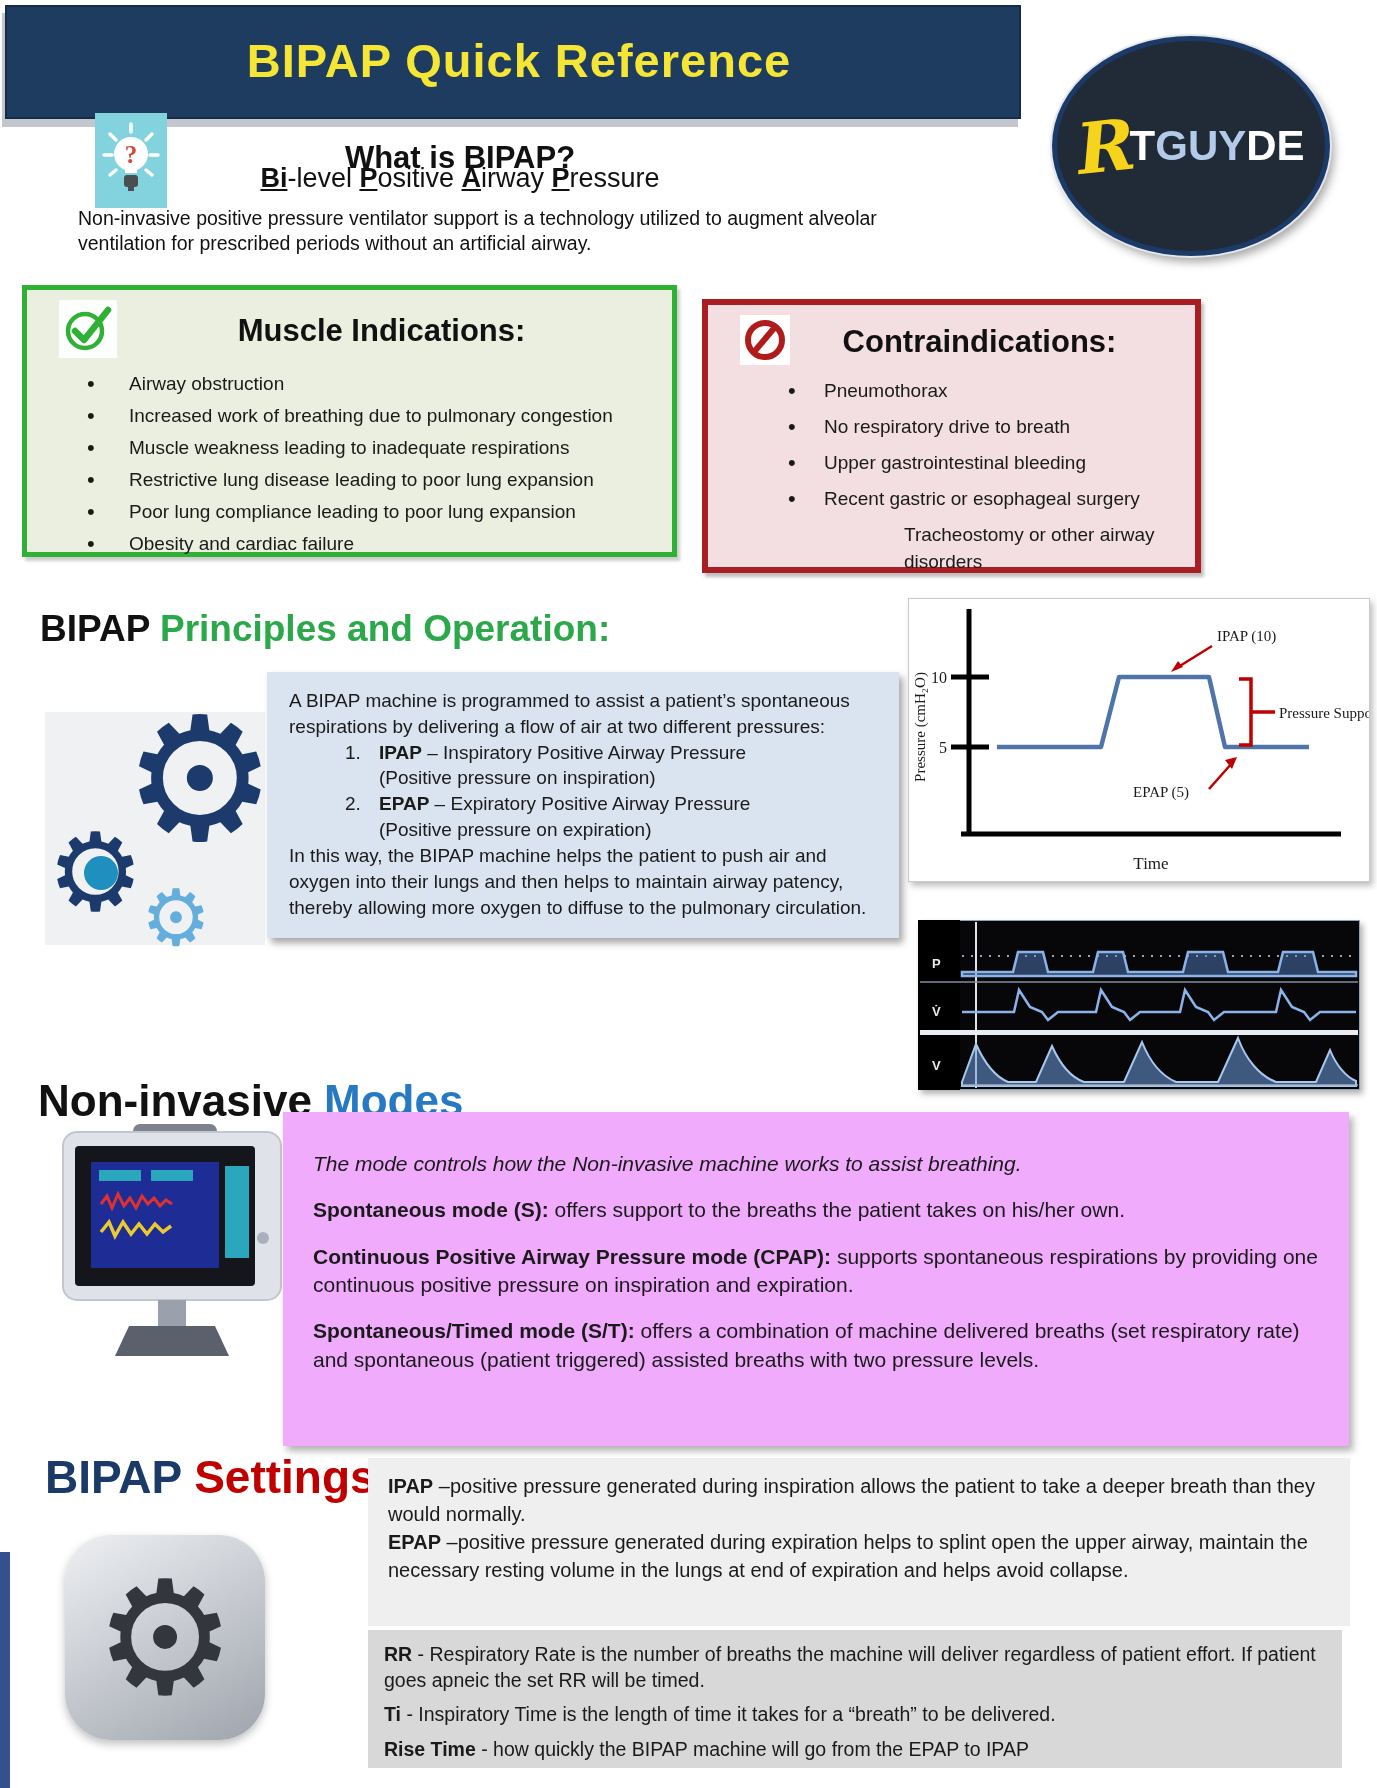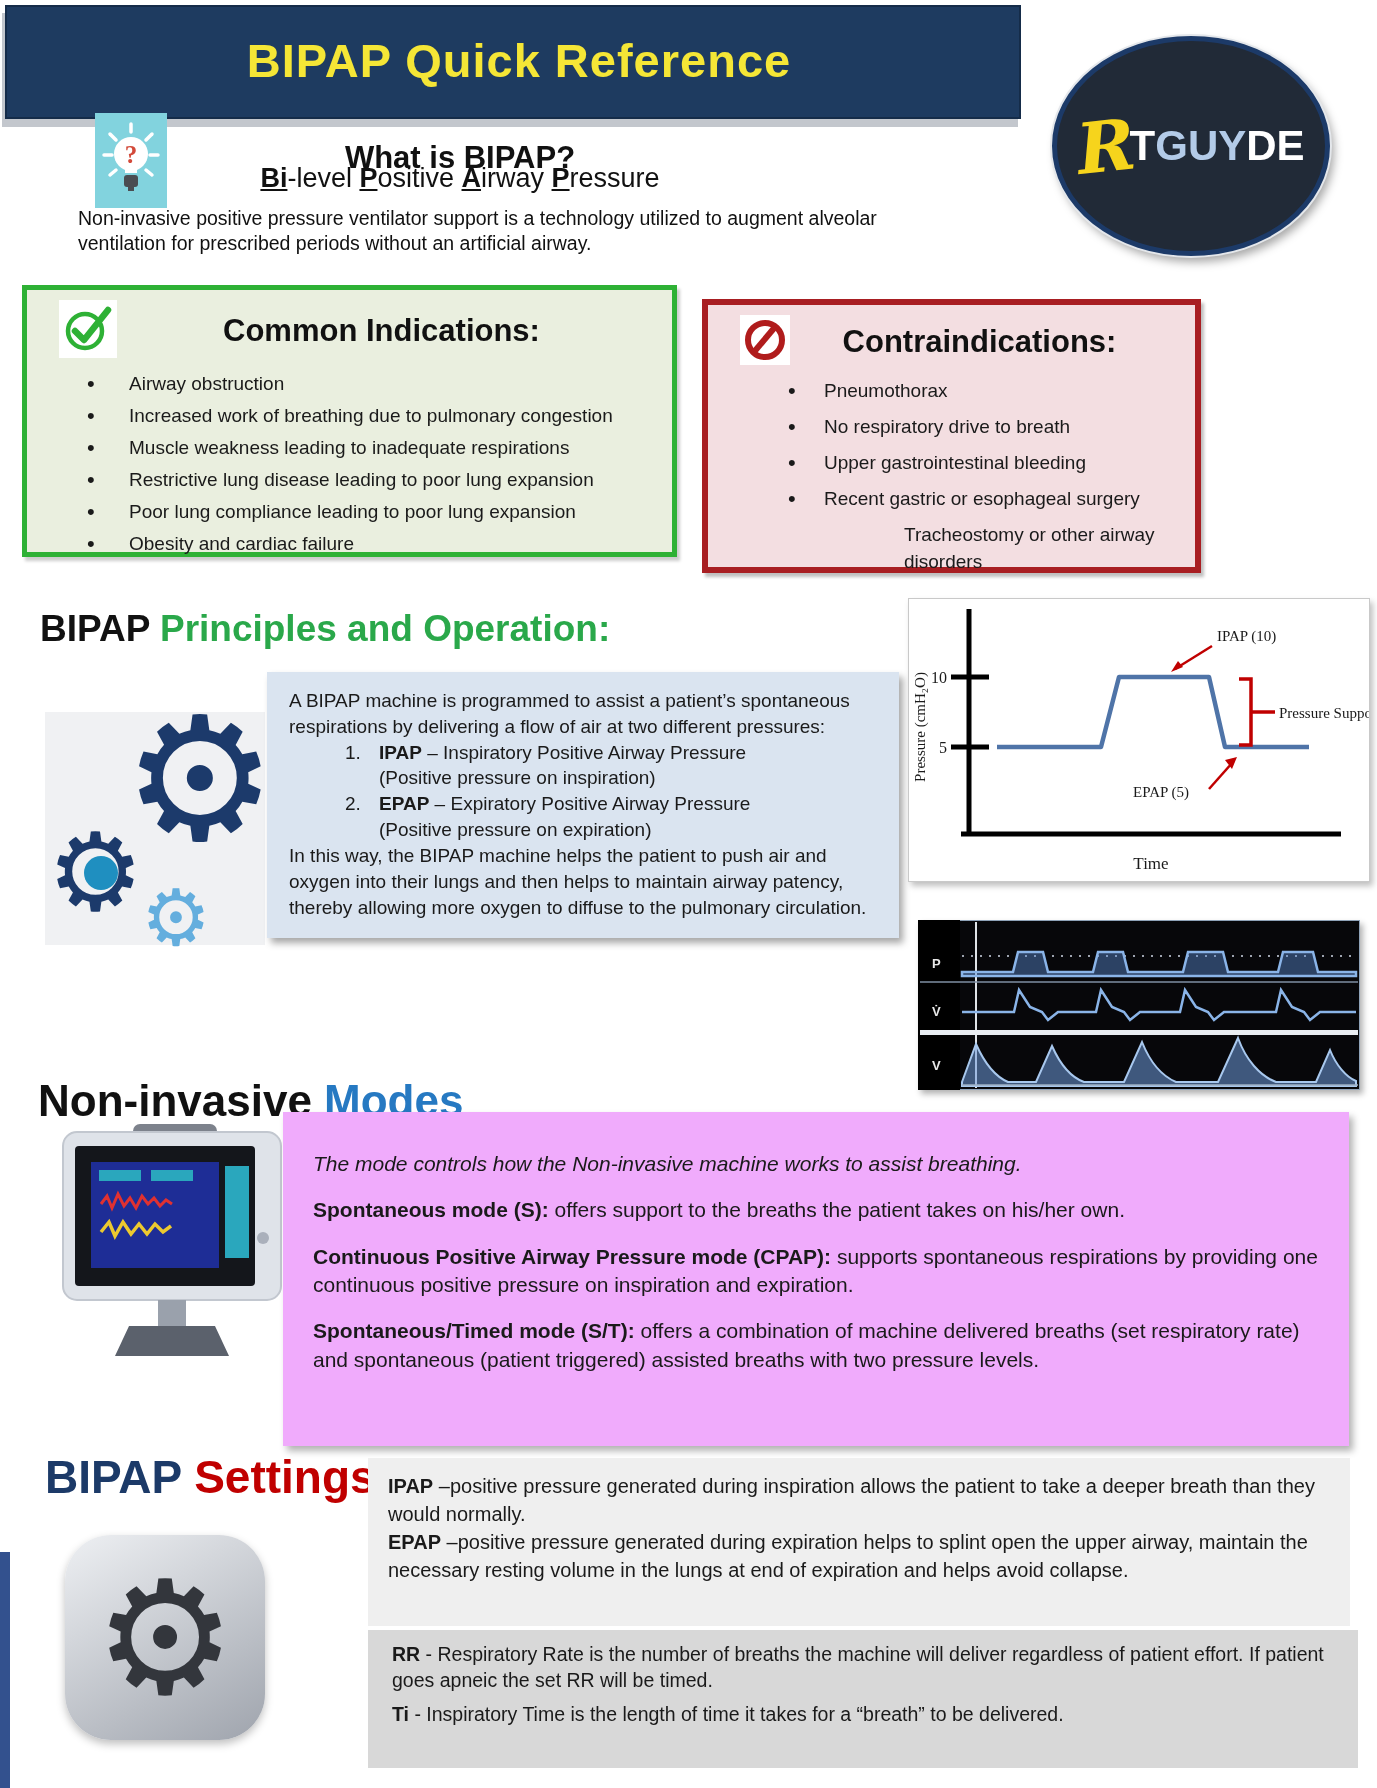--- a/index.html
+++ b/index.html
@@ -82,21 +82,21 @@
   .settings-heading{position:absolute;left:45px;top:1450px;font-size:46px;font-weight:bold;}
   .settings-heading .hn{color:#1c3a68;}
   .settings-heading .hr{color:#c00000;}
   .app-icon{position:absolute;left:65px;top:1535px;width:200px;height:205px;border-radius:46px;
             background:linear-gradient(150deg,#eef0f3,#9fa4ad);display:flex;align-items:center;justify-content:center;
             box-shadow:0 4px 8px rgba(0,0,0,0.25);}
   .app-icon .gear{position:static;font-size:158px;color:#33363c;}
   .ipap-box{position:absolute;left:368px;top:1458px;width:942px;height:140px;padding:14px 20px;
             background:#efefef;font-size:20px;line-height:1.4;}
   .ipap-box p{margin:0;}
-  .rr-box{position:absolute;left:368px;top:1630px;width:942px;height:114px;padding:12px 24px;
+  .rr-box{position:absolute;left:368px;top:1630px;width:942px;height:114px;padding:12px 16px;
           background:#d8d8d8;font-size:19.5px;line-height:1.32;}
   .rr-box p{margin:0 0 9px 0;}
   .rr-box p:last-child{margin-bottom:0;}
   .left-strip{position:absolute;left:0;top:1552px;width:10px;height:236px;background:#33518e;}
 </style>
 </head>
 <body>
 
 <div class="page">
 
@@ -139,21 +139,21 @@
 
   <div class="box-ind">
     <div class="boxhead">
       <span>
         <svg width="58" height="58" viewBox="0 0 58 58">
           <rect x="0" y="0" width="58" height="58" fill="#ffffff"></rect>
           <circle cx="26" cy="31" r="17" fill="none" stroke="#2eb135" stroke-width="4.5"></circle>
           <polyline points="16,31 25,40 49,10" fill="none" stroke="#2eb135" stroke-width="6.5" stroke-linecap="round" stroke-linejoin="round"></polyline>
         </svg>
       </span>
-      <h2>Common Indications:</h2>
+      <h2>Muscle Indications:</h2>
     </div>
     <ul class="blist">
       <li>Airway obstruction</li>
       <li>Increased work of breathing due to pulmonary congestion</li>
       <li>Muscle weakness leading to inadequate respirations</li>
       <li>Restrictive lung disease leading to poor lung expansion</li>
       <li>Poor lung compliance leading to poor lung expansion</li>
       <li>Obesity and cardiac failure</li>
     </ul>
   </div>
@@ -289,17 +289,18 @@
   </div>
 
   <div class="ipap-box">
     <p><b>IPAP</b><span> –positive pressure generated during inspiration allows the patient to take a deeper breath than they would normally.</span></p>
     <p><b>EPAP</b><span> –positive pressure generated during expiration helps to splint open the upper airway, maintain the necessary resting volume in the lungs at end of expiration and helps avoid collapse.</span></p>
   </div>
 
   <div class="rr-box">
     <p><b>RR</b><span> - Respiratory Rate is the number of breaths the machine will deliver regardless of patient effort.  If patient goes apneic the set RR will be timed.</span></p>
     <p><b>Ti</b><span> - Inspiratory Time is the length of time it takes for a “breath” to be delivered.</span></p>
+    <p><b>Rise Time</b><span> - how quickly the BIPAP machine will go from the EPAP to IPAP</span></p>
   </div>
 
   <div class="left-strip"></div>
 
 </div>
 
 </body></html>

